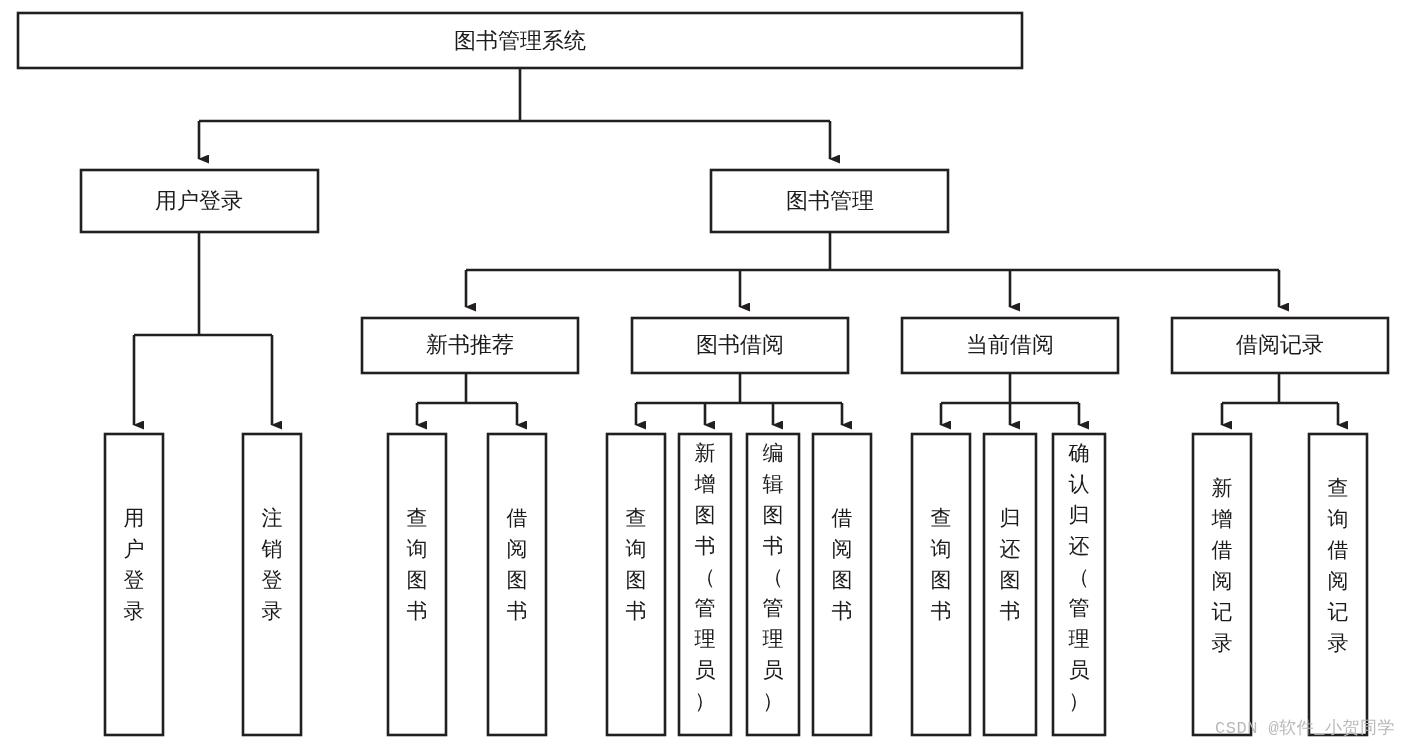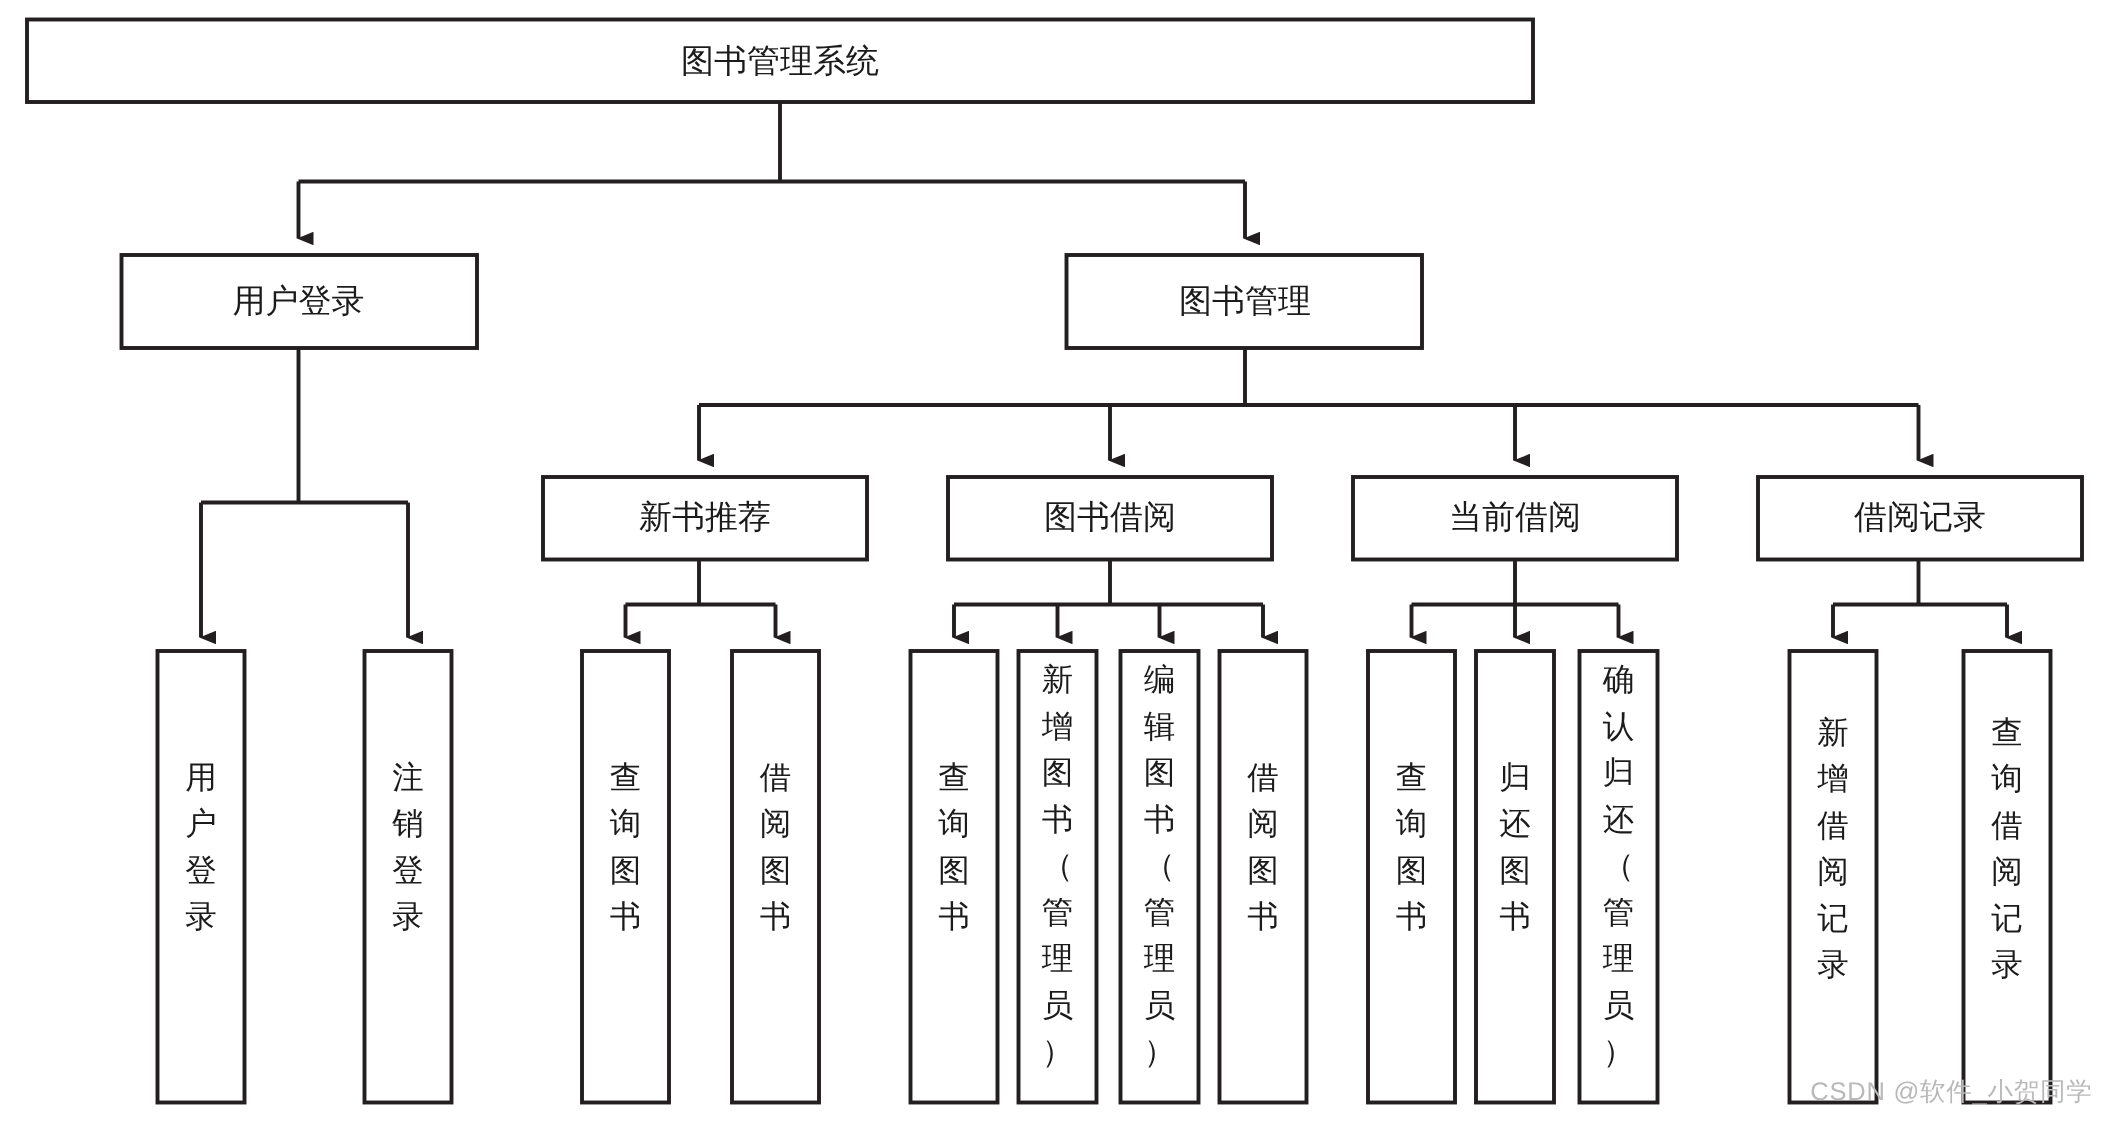--- a/index.html
+++ b/index.html
@@ -47,21 +47,21 @@
   .connector {
     stroke: #231f20;
     stroke-width: 2.6;
     fill: none;
     stroke-linecap: butt;
   }
   .watermark {
     position: absolute;
     right: 10px;
     bottom: 6px;
-    font-family: Liberation Sans, sans-serif;
+    font-family: Liberation Mono, monospace;
     font-size: 17px;
     color: #b9b9b9;
     white-space: nowrap;
     letter-spacing: 0.5px;
   }
 </style>
 </head>
 <body>
 
 <div id="diagram-root">

